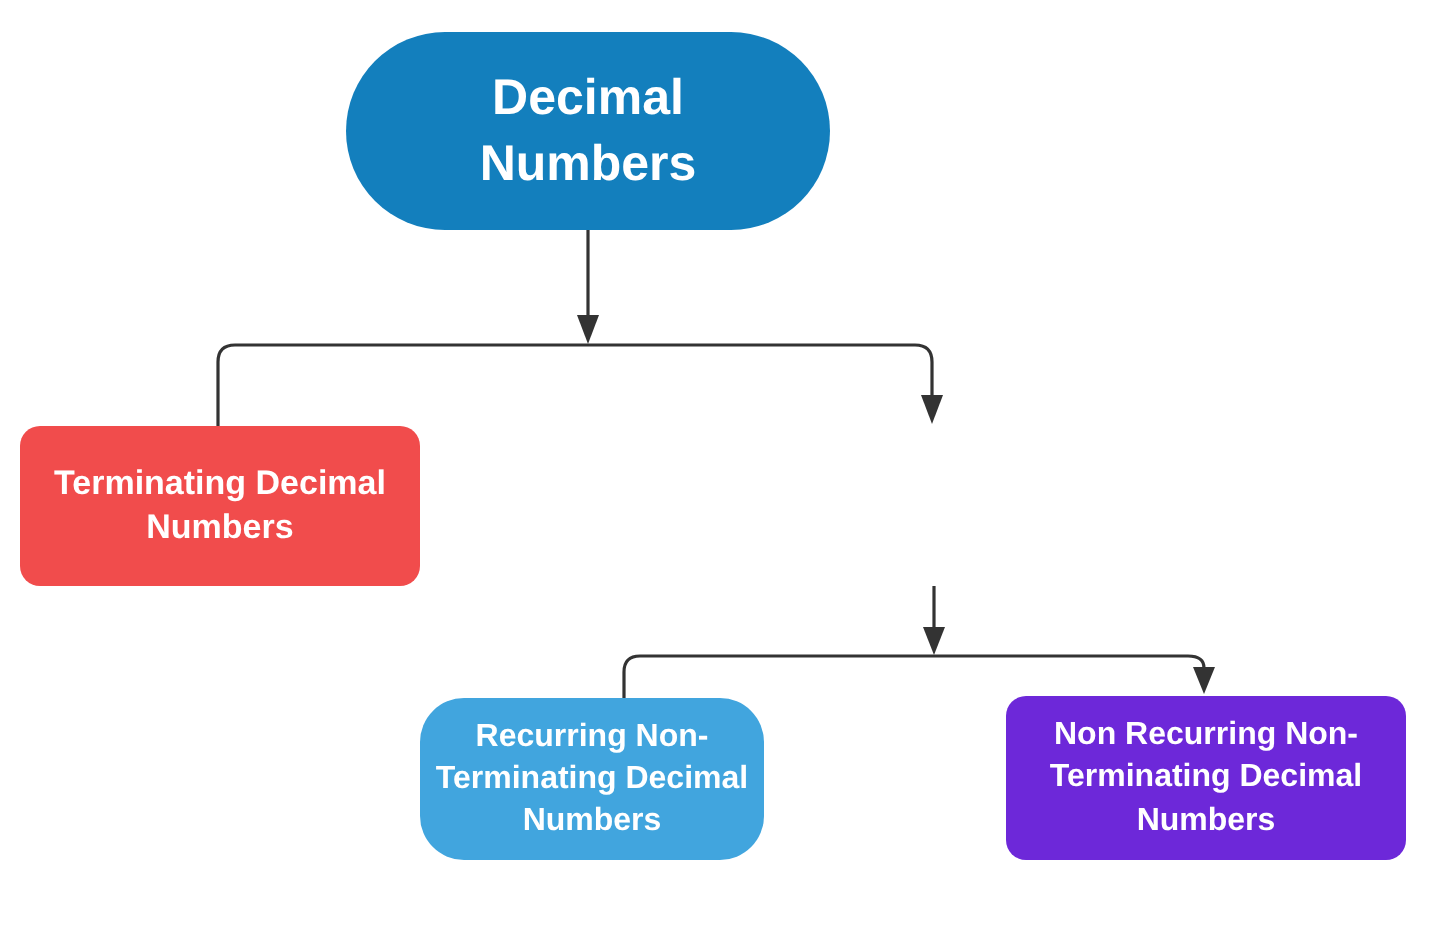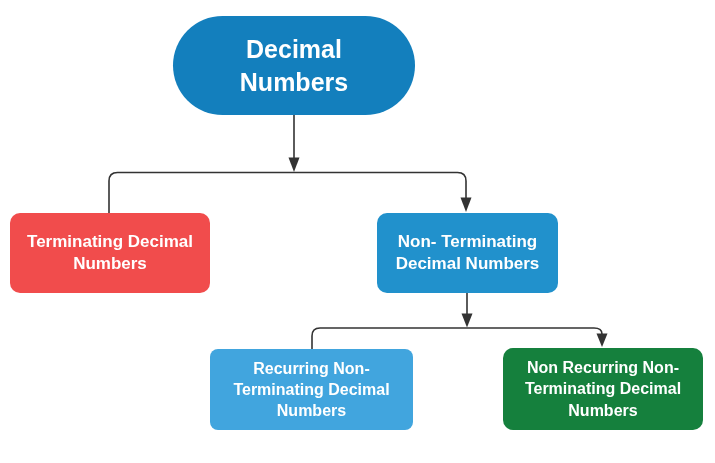--- a/index.html
+++ b/index.html
@@ -61,22 +61,22 @@
   }
   .node-non-terminating {
     left: 377px; top: 213px;
     width: 181px; height: 80px;
     border-radius: 10px;
     font-size: 17px;
     line-height: 1.32;
   }
   .node-recurring {
     left: 210px; top: 349px;
-    width: 203px; height: 81px;
-    border-radius: 8px;
+    width: 172px; height: 81px;
+    border-radius: 22px;
     font-size: 16px;
     line-height: 1.33;
   }
   .node-non-recurring {
     left: 503px; top: 348px;
     width: 200px; height: 82px;
     border-radius: 10px;
     font-size: 16px;
     line-height: 1.33;
   }
@@ -100,24 +100,22 @@
     <path d="M 312 349 V 336 Q 312 328 320 328 H 594 Q 602 328 602 334"></path>
     <polygon points="596.5,333.5 607.5,333.5 602,347"></polygon>
   </svg>
 
   <div class="node node-root" style="background-color: rgb(19, 127, 189);">Decimal
 Numbers</div>
 
   <div class="node node-terminating" style="background-color: rgb(241, 76, 76);">Terminating Decimal
 Numbers</div>
 
-  <div class="node node-non-terminating" style="background-color: rgb(33, 145, 204);">Non- Terminating
-Decimal Numbers</div>
 
   <div class="node node-recurring" style="background-color: rgb(65, 165, 222);">Recurring Non-
 Terminating Decimal
 Numbers</div>
 
-  <div class="node node-non-recurring" style="background-color: #15803d;">Non Recurring Non-
+  <div class="node node-non-recurring" style="background-color: #6d28d9;">Non Recurring Non-
 Terminating Decimal
 Numbers</div>
 
 </div>
 
 </body></html>

